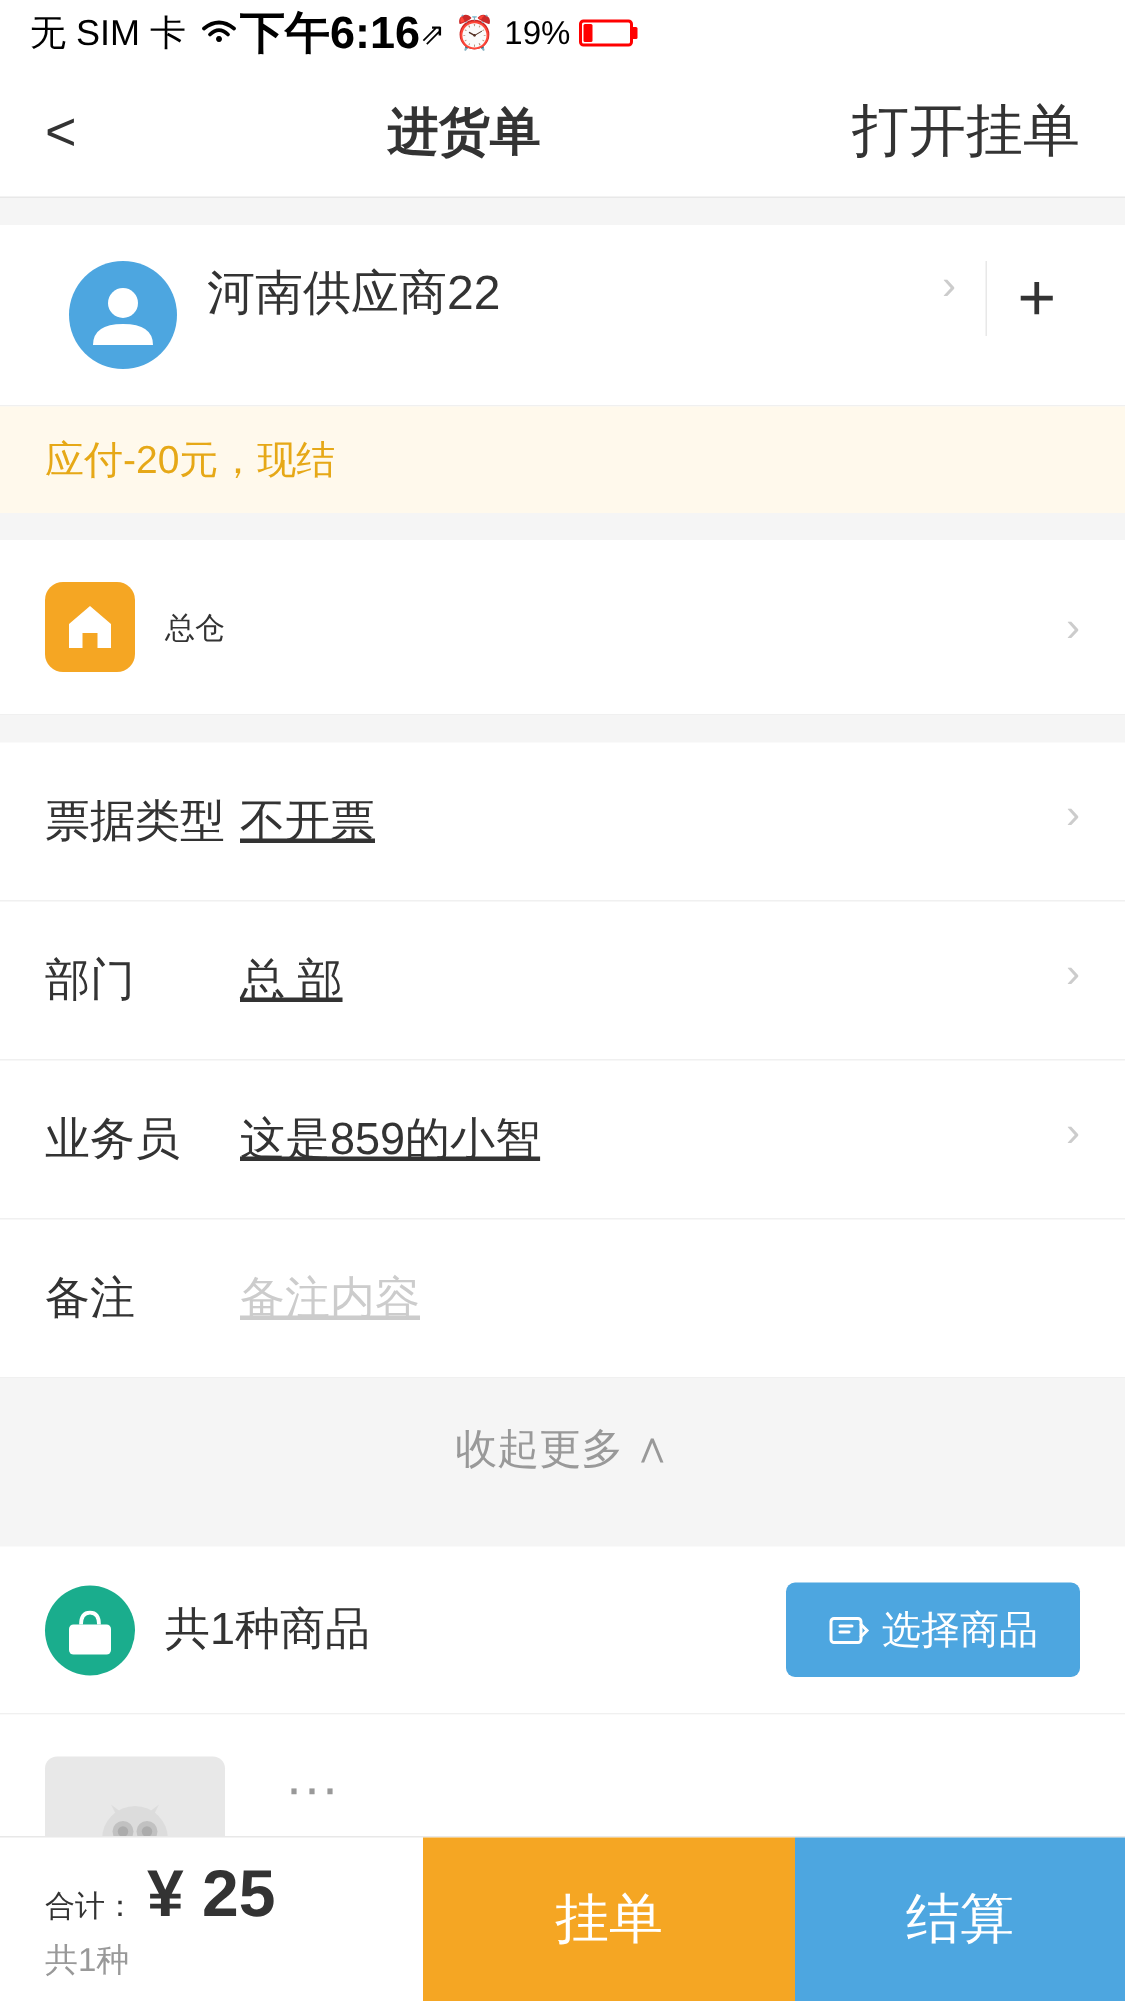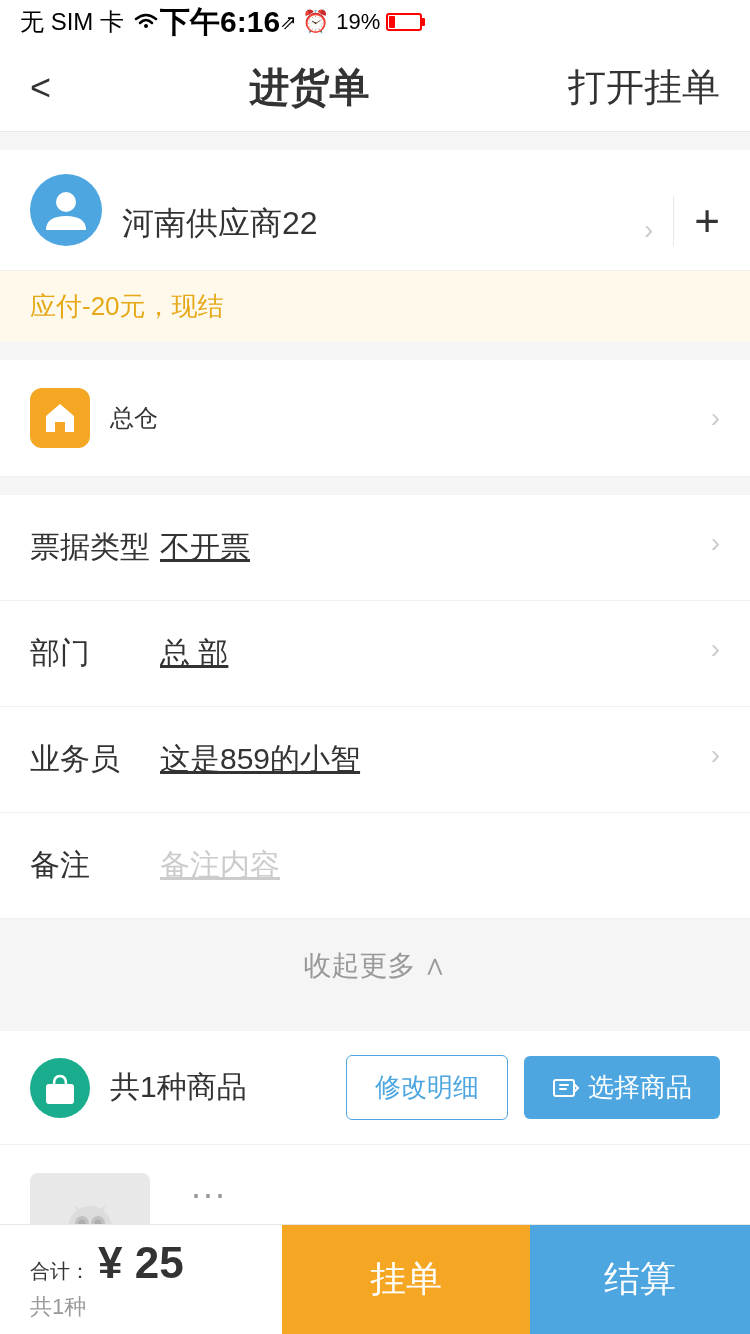--- a/index.html
+++ b/index.html
@@ -43,37 +43,37 @@
     .nav-bar {
       background: #fff;
       height: 88px;
       display: flex;
       align-items: center;
       justify-content: space-between;
       padding: 0 30px;
       border-bottom: 1px solid #e8e8e8;
     }
     .nav-back { font-size: 36px; color: #333; cursor: pointer; }
-    .nav-title { font-size: 40px; font-weight: 600; color: #333; }
+    .nav-title { font-size: 34px; font-weight: 600; color: #333; }
     .nav-action { font-size: 38px; color: #333; cursor: pointer; }
 
     
     .section-gap { height: 18px; background: #f5f5f5; }
 
     
     .card-section {
       background: #fff;
       margin-bottom: 0;
     }
 
     
     .supplier-row {
       display: flex;
-      align-items: flex-end;
-      padding: 24px 30px;
+      align-items: flex-start;
+      padding: 24px 46px;
       border-bottom: 1px solid #f0f0f0;
     }
     .supplier-avatar {
       width: 72px; height: 72px; border-radius: 50%;
       background: #4da6e0;
       display: flex; align-items: center; justify-content: center;
       margin-right: 20px; flex-shrink: 0;
       overflow: hidden;
     }
     .supplier-avatar svg { width: 48px; height: 48px; }
@@ -101,21 +101,21 @@
       border-bottom: 1px solid #f0f0f0;
       cursor: pointer;
     }
     .row-item-icon {
       width: 60px; height: 60px; border-radius: 12px;
       background: #f5a623;
       display: flex; align-items: center; justify-content: center;
       margin-right: 20px; flex-shrink: 0;
     }
     .row-item-label {
-      font-size: 24px; color: #333;
+      font-size: 20px; color: #333;
     }
     .row-item-value {
       flex: 1; font-size: 30px; color: #999; text-align: right;
       margin-right: 10px;
     }
 
     
     .form-section { background: #fff; }
     .form-row {
       display: flex;
@@ -345,21 +345,20 @@
 
 <div class="products-header">
   <div class="products-icon">
 
     <svg width="36" height="36" viewBox="0 0 36 36" fill="white">
       <rect x="4" y="14" width="28" height="20" rx="3"></rect>
       <path d="M12 14 Q12 6 18 6 Q24 6 24 14" stroke="white" stroke-width="2.5" fill="none"></path>
     </svg>
   </div>
   <span class="products-count">共1种商品</span>
-  <button class="btn-outline">修改明细</button>
   <button class="btn-primary">
     <svg width="28" height="28" viewBox="0 0 28 28" fill="white">
       <rect x="2" y="6" width="20" height="16" rx="2" stroke="white" stroke-width="2" fill="none"></rect>
       <path d="M22 10 L26 14 L22 18" stroke="white" stroke-width="2" fill="none" stroke-linecap="round"></path>
       <line x1="8" y1="11" x2="16" y2="11" stroke="white" stroke-width="2" stroke-linecap="round"></line>
       <line x1="8" y1="15" x2="14" y2="15" stroke="white" stroke-width="2" stroke-linecap="round"></line>
     </svg>
     <span>选择商品</span>
   </button>
 </div>

